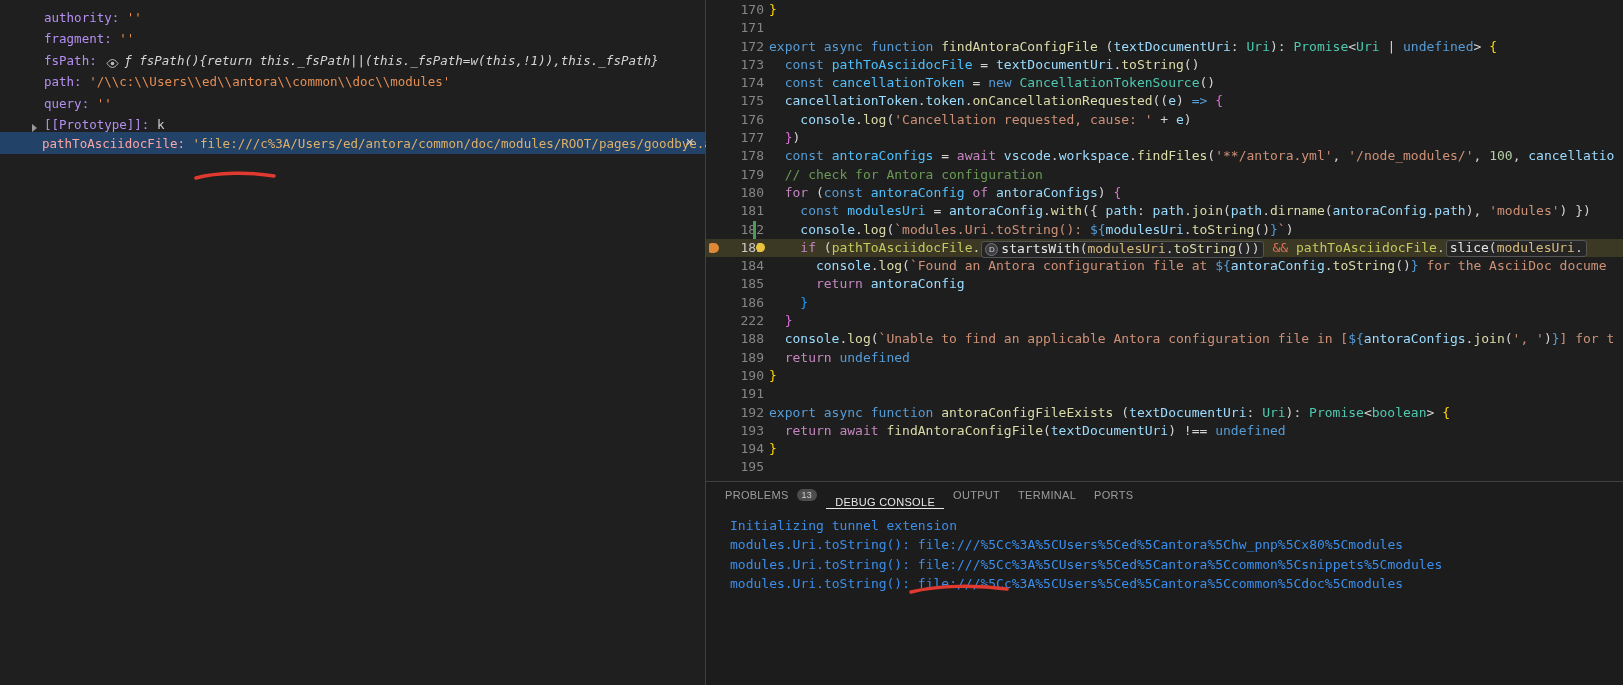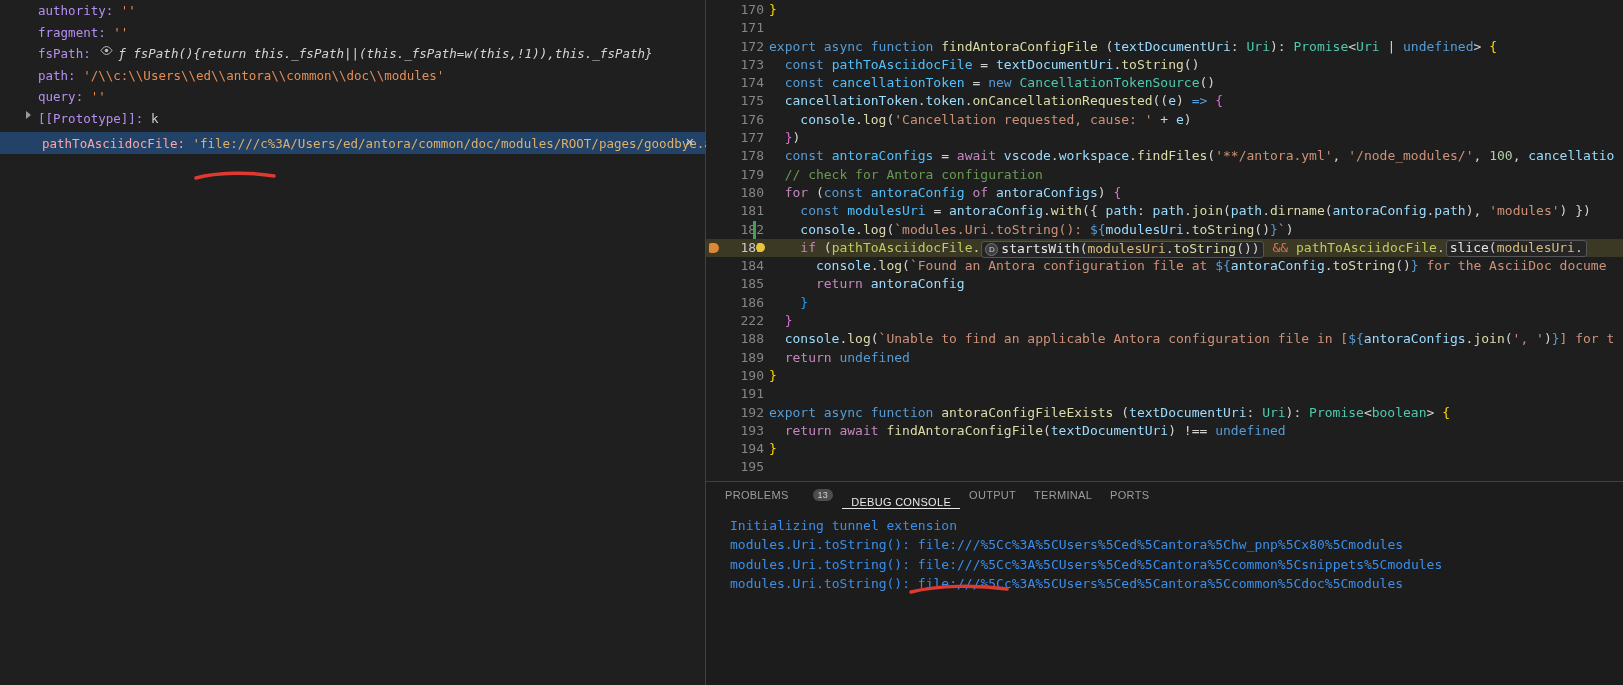--- a/index.html
+++ b/index.html
@@ -2,21 +2,21 @@
 <html><head>
 <meta charset="utf-8">
 <style>
   html,body { margin:0; padding:0; background:#141414; }
   .app { position:relative; width:1623px; height:685px; background:#1e1e1e; display:flex; overflow:hidden; }
 
   
   .left { width:705px; flex:none; background:#1f1f1f; border-right:1px solid #404040; position:relative;
           font-family:"DejaVu Sans Mono", monospace; font-size:12.5px; }
   .irows { padding-top:3px; }
-  .irow { height:21.5px; display:flex; align-items:flex-start; padding-left:38px; white-space:pre; }
+  .irow { height:21.5px; display:flex; align-items:flex-end; padding-left:38px; white-space:pre;margin-left:6px; }
   .irow.proto { padding-left:26px; }
   .tri { width:0; height:0; border-left:5px solid #9a9a9a; border-top:4px solid transparent; border-bottom:4px solid transparent; margin-right:7px; }
   .ikey { color:#b48ff0; }
   .ival.vstr { color:#e58e55; }
   .ival.vfn { color:#d6d6d6; font-style:italic; }
   .ival.vplain { color:#cfcfcf; }
   .eyeicon { display:inline-flex; margin:0 5px 0 2px; }
 
   .watch { position:relative; height:22px; display:flex; align-items:center; background:#234268; padding-left:42px; white-space:pre; }
   .wkey { color:#fca5a5; }
@@ -41,21 +41,21 @@
   .ibox { display:inline-flex; align-items:center; background:#252526; border:1px solid #555; border-radius:3px;
           padding:0 3px; height:15px; margin:0 1px; }
   .dcircle { width:11px; height:11px; border-radius:50%; background:#3c3c41; border:1px solid #777; color:#d0d0d0;
              font-size:8px; line-height:11px; text-align:center; margin-right:3px; font-family:"Liberation Sans",sans-serif; }
 
   .panel { flex:1; border-top:1px solid #404040; background:#1c1c1c; position:relative; overflow:hidden; }
   .tabs { display:flex; align-items:center; height:27px; padding-left:10px;
           font-family:"Liberation Sans",sans-serif; font-size:11px; letter-spacing:0.3px; color:#9d9d9d; }
   .tab { display:flex; align-items:center; padding:0 9px; height:100%; cursor:pointer; border-bottom:1px solid transparent; box-sizing:border-box; }
   .tab.active { color:#e7e7e7; border-bottom-color:#e7e7e7;align-items:flex-end; }
-  .badge { margin-left:24px; background:#4d4d4d; color:#cfcfcf; border-radius:8px; padding:1px 5px; font-size:9px;text-align:right; }
+  .badge { margin-left:8px; background:#4d4d4d; color:#cfcfcf; border-radius:8px; padding:1px 5px; font-size:9px;text-align:right; }
   .console { padding:7px 0 0 24px; font-family:"DejaVu Sans Mono", monospace; font-size:13px; line-height:19.3px; color:#3b8eea; }
   .conline { white-space:pre; overflow:hidden; }
   .filelink { color:#3b8eea; }
 
   .annot { position:absolute; pointer-events:none; }
 </style>
 </head>
 <body>
 
 <div class="app">

